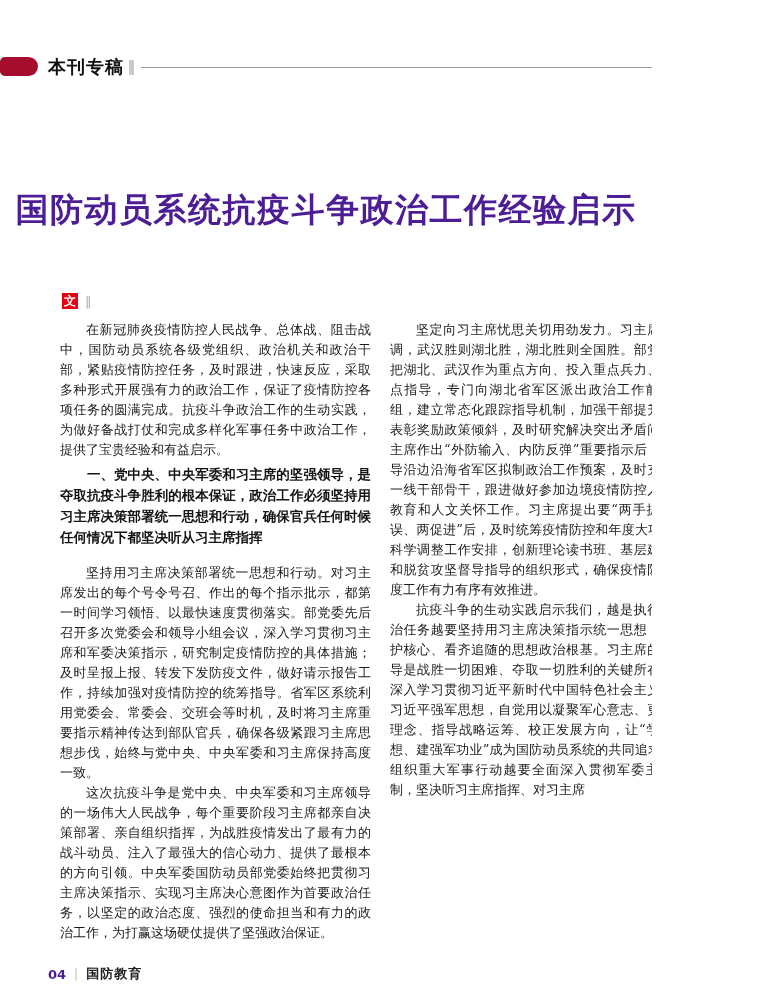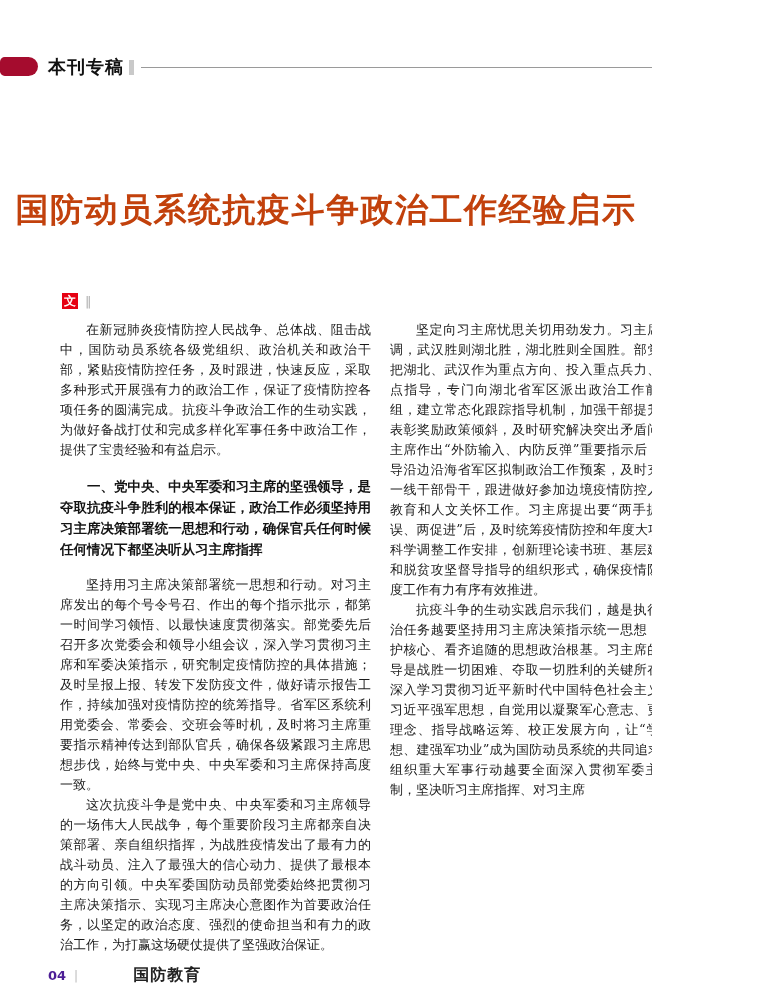--- a/index.html
+++ b/index.html
@@ -48,21 +48,21 @@
   
   .article-title {
     position: absolute;
     left: 0; right: 0; top: 188px;
     margin: 0;
     text-align: center;
     font-family: "DejaVu Sans", "Liberation Sans", sans-serif;
     font-weight: bold;
     font-size: 33px;
     letter-spacing: 1.5px;
-    color: #c2410c;
+    color: #4c1d95;
   }
 
   
   .byline {
     position: absolute;
     left: 62px; top: 293px;
     display: flex;
     align-items: center;
     gap: 7px;
   }
@@ -107,21 +107,21 @@
     margin: 0;
     font-size: 13px;
     line-height: 20px;
     text-align: justify;
     text-justify: inter-character;
     color: #1a1a1a;
     font-family: "DejaVu Serif", "Liberation Serif", serif;
   }
   .col p.indent { text-indent: 2em; }
   .col h2 {
-    margin: 16px 0 15px 0;
+    margin: 4px 0 15px 0;
     font-family: "DejaVu Sans", "Liberation Sans", sans-serif;
     font-size: 13.5px;
     line-height: 21px;
     font-weight: bold;
     text-indent: 2em;
     text-align: justify;
     text-justify: inter-character;
     color: #141414;
   }
 
@@ -140,24 +140,23 @@
     color: #4c1d95;
   }
   .foot-sep {
     color: #bbbbbb;
     font-size: 12px;
     font-family: "DejaVu Sans", sans-serif;
   }
   .journal-name {
     font-family: "DejaVu Sans", "Liberation Sans", sans-serif;
     font-weight: bold;
-    font-size: 16px;
+    font-size: 13px;
     letter-spacing: 1px;
     color: #222;
-    margin-left: 47px;
   }
 </style>
 </head>
 <body>
 
 <div class="page">
 
   <div class="red-tab"></div>
   <div class="tag-label">本刊专稿</div>
   <div class="tag-bar"></div>

